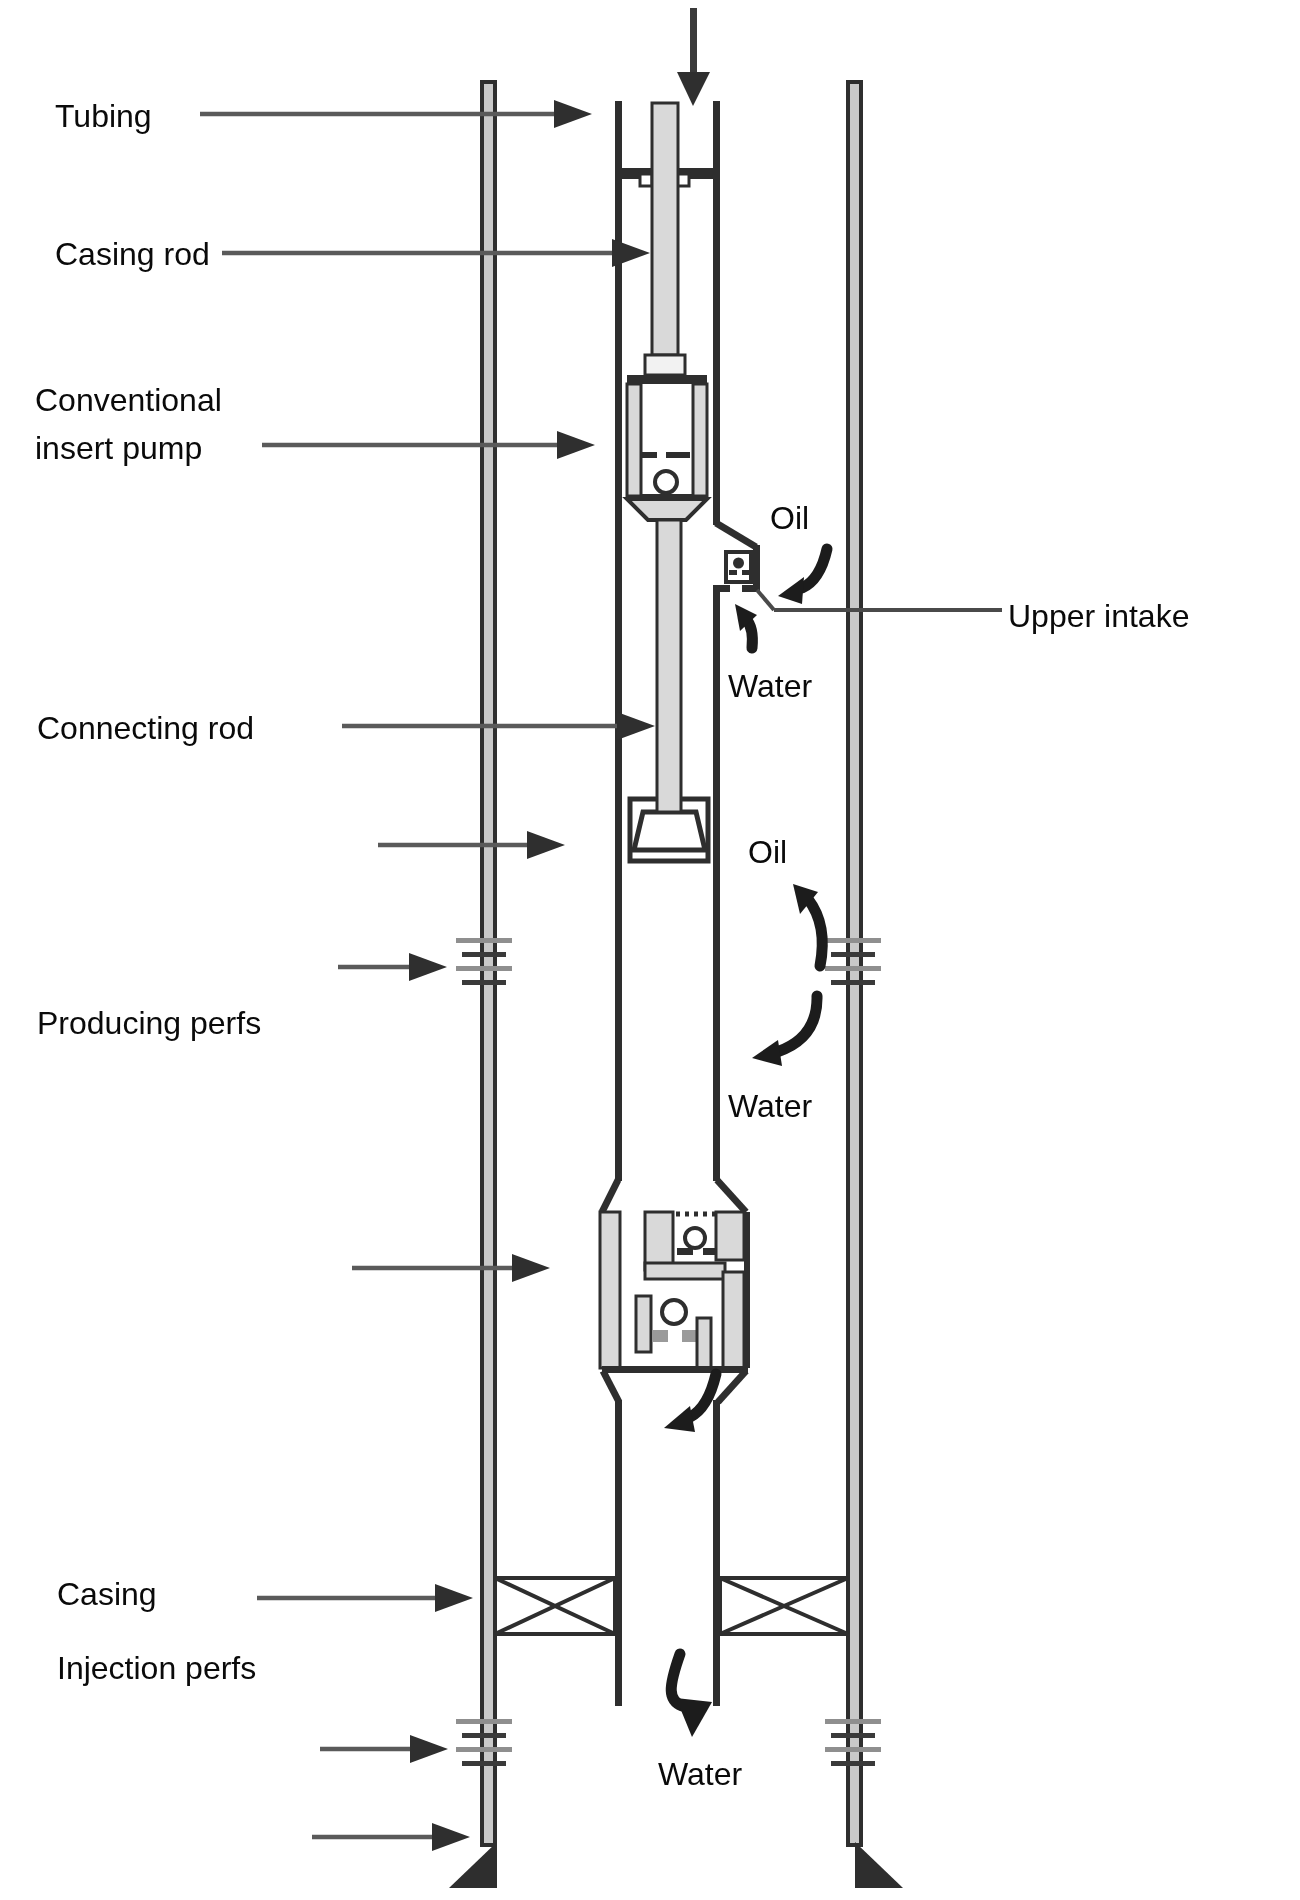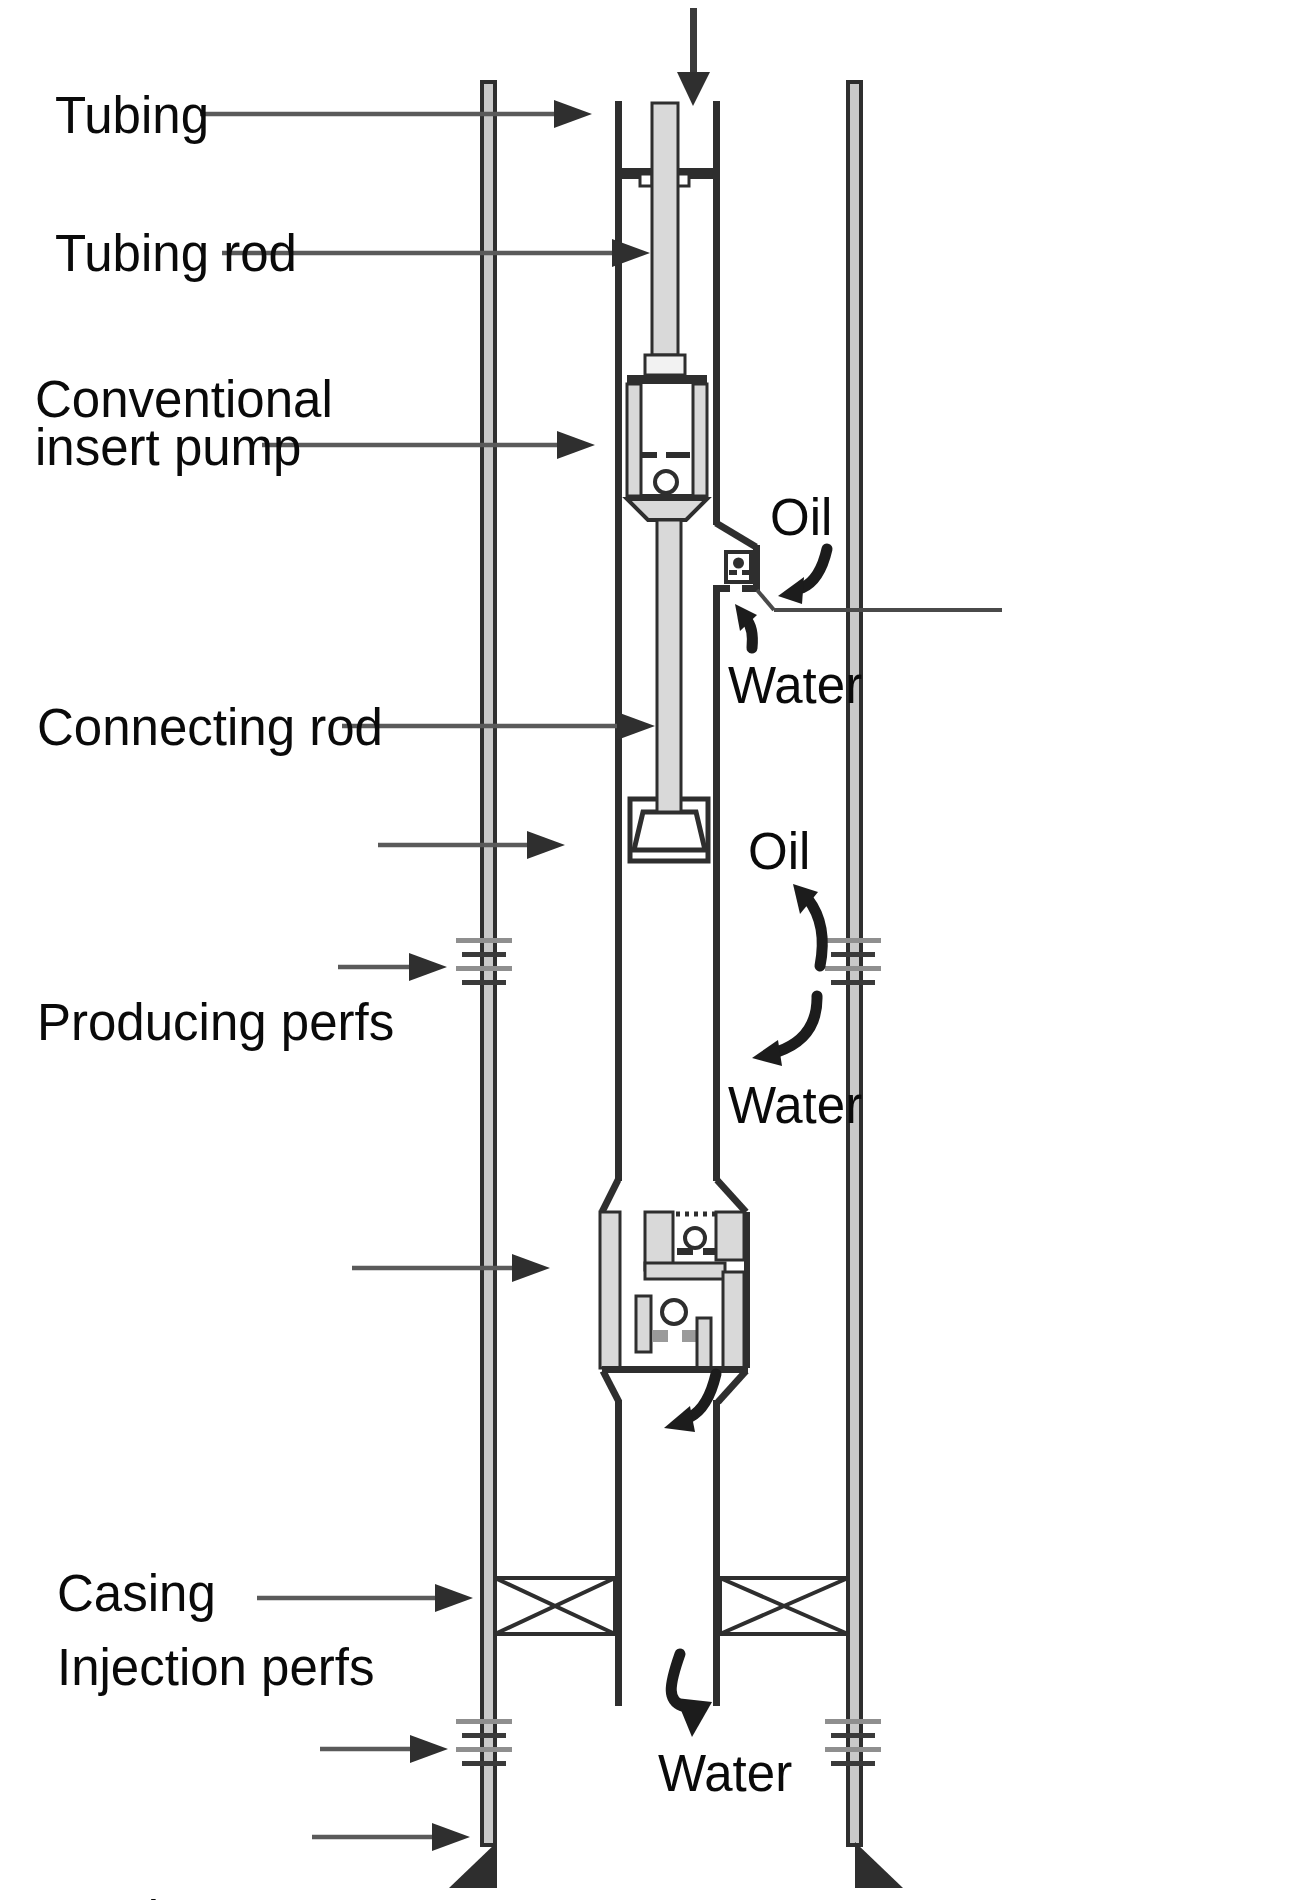--- a/index.html
+++ b/index.html
@@ -3,21 +3,21 @@
 <meta charset="utf-8">
 <style>
   :root{
     --line:#2e2e2e; --light:#d9d9d9; --casing:#c9c9c9; --leader:#5a5a5a;
     --leader-head:#2f2f2f; --flow:#1c1c1c; --text:#0a0a0a; --bg:#ffffff;
   }
   html,body{margin:0;padding:0;background:var(--bg);}
   #stage{position:relative;width:1300px;height:1900px;background:var(--bg);
          font-family:"Liberation Sans", sans-serif;overflow:hidden;}
   #linework{position:absolute;left:0;top:0;}
-  .lbl{position:absolute;font-size:51px;line-height:48px;color:var(--text);
+  .lbl{position:absolute;font-size:32px;line-height:48px;color:var(--text);
        white-space:pre-line;letter-spacing:0px;}
   
   .ln{stroke:var(--line);}
   .dark{fill:var(--line);}
   .bar{fill:var(--light);stroke:var(--line);stroke-width:3;}
   .whitebox{fill:#ffffff;stroke:var(--line);}
   .ball{fill:#ffffff;stroke:var(--line);stroke-width:4;}
   .leader{stroke:var(--leader);stroke-width:4.5;}
   .leader-thin{stroke:#4a4a4a;stroke-width:4;}
   .ahead{fill:var(--leader-head);}
@@ -221,26 +221,27 @@
       <path d="M 716,1374 Q 708,1408 690,1417" class="flow"></path>
       <polygon points="664,1428 690,1406 695,1432" class="flow-head"></polygon>
     </g>
     <g>
       <path d="M 680,1654 C 668,1688 668,1700 682,1706" class="flow"></path>
       <polygon points="676,1698 712,1702 692,1737" class="flow-head"></polygon>
     </g>
   </svg>
 
   <div class="lbl" style="left:55px;top:92px">Tubing</div>
-  <div class="lbl" style="left:55px;top:230px">Tubing rod</div>
+  <div class="lbl" style="left:55px;top:230px">Casing rod</div>
   <div class="lbl" style="left:35px;top:376px">Conventional
 insert pump</div>
   <div class="lbl" style="left:37px;top:704px">Connecting rod</div>
   <div class="lbl" style="left:37px;top:999px">Producing perfs</div>
   <div class="lbl" style="left:57px;top:1570px">Casing</div>
   <div class="lbl" style="left:57px;top:1644px">Injection perfs</div>
   <div class="lbl" style="left:57px;top:1896px">Casing</div>
   <div class="lbl" style="left:770px;top:494px">Oil</div>
+  <div class="lbl" style="left:1008px;top:592px">Upper intake</div>
   <div class="lbl" style="left:728px;top:662px">Water</div>
   <div class="lbl" style="left:748px;top:828px">Oil</div>
   <div class="lbl" style="left:728px;top:1082px">Water</div>
   <div class="lbl" style="left:658px;top:1750px">Water</div>
 </div>
 
 </body></html>

